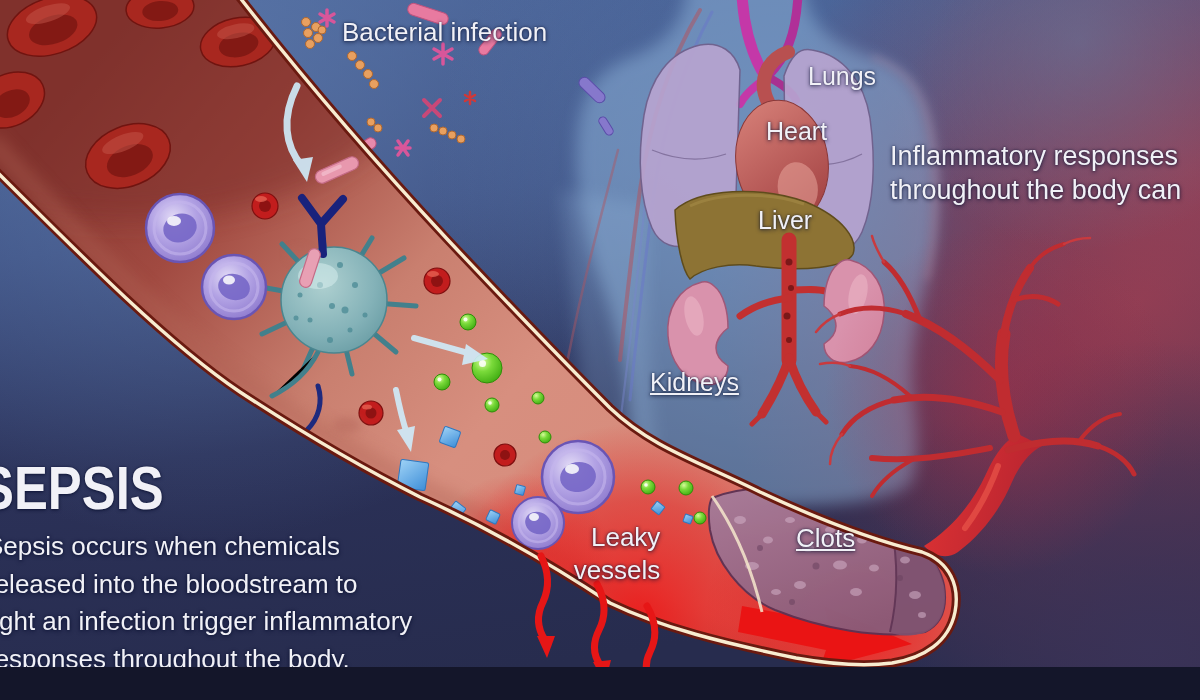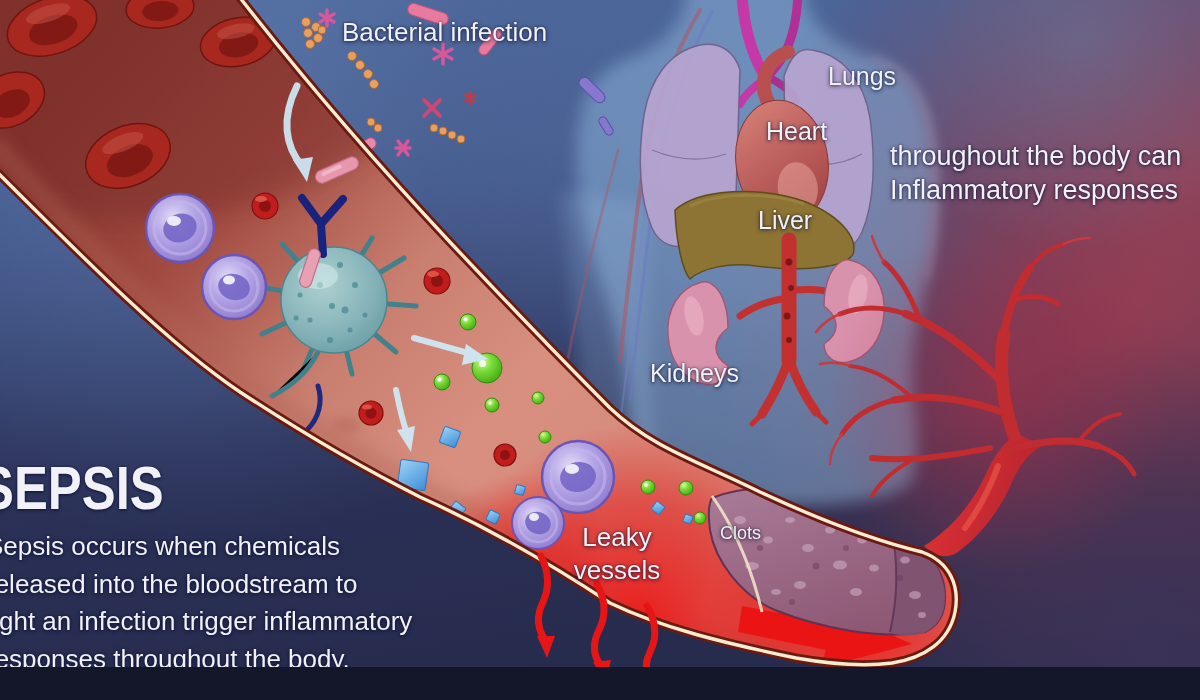--- a/index.html
+++ b/index.html
@@ -3,31 +3,31 @@
 <meta charset="utf-8">
 <style>
   html,body{margin:0;padding:0;background:#14162a;}
   #stage{position:relative;width:1200px;height:667px;overflow:hidden;background:#a16207;
          font-family:"Liberation Sans",sans-serif;}
   #art{position:absolute;left:0;top:0;}
   .lbl{position:absolute;color:#f1f1f7;
        text-shadow:0 1px 4px rgba(8,14,46,.8),0 0 2px rgba(8,14,46,.55);
        white-space:nowrap;}
   #lbl-bacterial{left:342px;top:17px;font-size:26px;}
-  #lbl-lungs{left:808px;top:62px;font-size:25px;margin-left:20px;}
+  #lbl-lungs{left:808px;top:62px;font-size:25px;}
   #lbl-heart{left:766px;top:117px;font-size:25px;text-align:right;}
   #lbl-liver{left:710px;top:206px;font-size:25px;margin-left:48px;}
-  #lbl-kidneys{left:650px;top:359px;font-size:25px;}
+  #lbl-kidneys{left:650px;top:368px;font-size:25px;text-decoration:underline;}
   #side-note{left:890px;top:139px;font-size:27px;line-height:34px;font-weight:400;}
   #main-title{left:-20px;top:452px;font-size:62px;font-weight:bold;
               transform:scaleX(.82);transform-origin:0 0;}
   #description{left:-14px;top:528px;font-size:26px;line-height:37.5px;}
-  #lbl-leaky{left:617px;top:521px;font-size:26px;line-height:33px;text-align:center;
+  #lbl-leaky{left:617px;top:521px;font-size:26px;line-height:33px;text-align:right;
              transform:translateX(-50%);}
-  #lbl-clots{left:720px;top:523px;font-size:18px;}
+  #lbl-clots{left:796px;top:523px;font-size:26px;text-decoration:underline;}
 </style>
 </head>
 <body>
 
 <div id="stage">
 
 <svg id="art" width="1200" height="700" viewBox="0 0 1200 700">
   <defs>
     <linearGradient id="bgGrad" x1="0" y1="0" x2="0.25" y2="1">
       <stop offset="0" stop-color="#4a659a"></stop>
@@ -523,22 +523,22 @@
   </g>
 </svg>
 
 <div class="lbl" id="lbl-bacterial">Bacterial infection</div>
 <div class="lbl" id="lbl-lungs">Lungs</div>
 <div class="lbl" id="lbl-heart">Heart</div>
 <div class="lbl" id="lbl-liver">Liver</div>
 <div class="lbl" id="lbl-kidneys">Kidneys</div>
 
 <div class="lbl" id="side-note">
+  <div>Inflammatory responses</div>
   <div>throughout the body can</div>
-  <div>Inflammatory responses</div>
 </div>
 
 <div class="lbl" id="main-title">SEPSIS</div>
 
 <div class="lbl" id="description">
   <div>Sepsis occurs when chemicals</div>
   <div>released into the bloodstream to</div>
   <div>fight an infection trigger inflammatory</div>
   <div>responses throughout the body.</div>
 </div>

